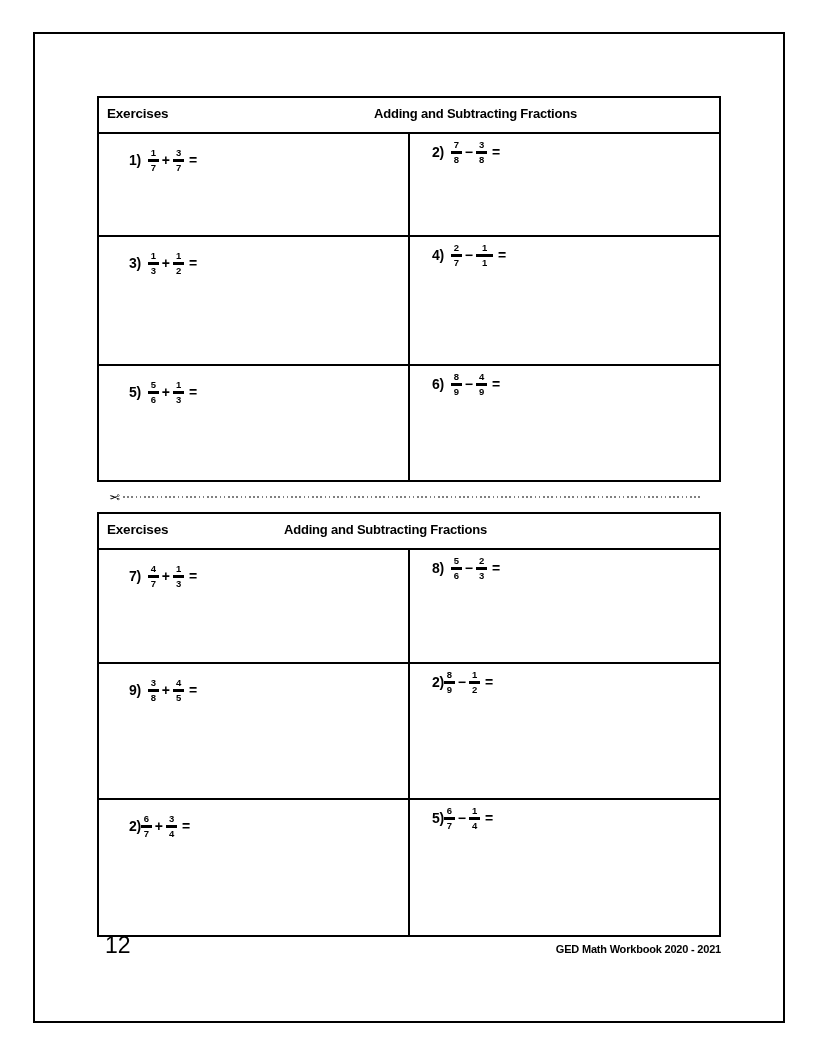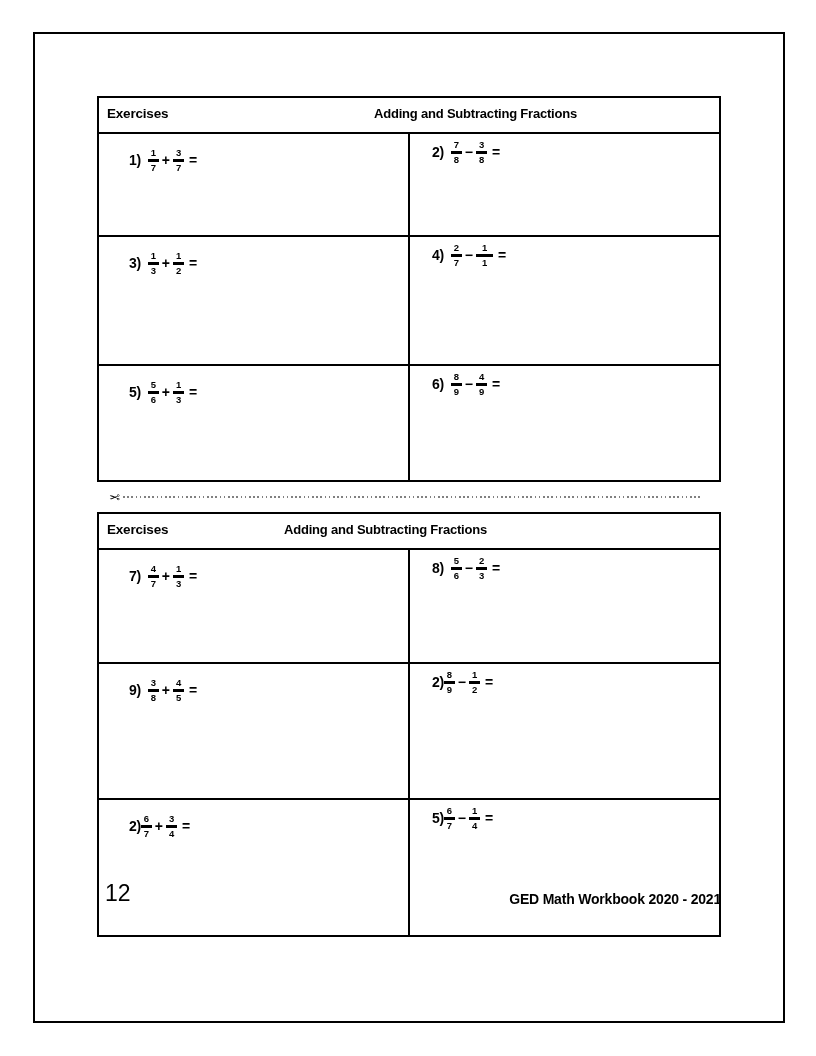--- a/index.html
+++ b/index.html
@@ -191,38 +191,38 @@
       to right,
       #808080 0px, #808080 1.6px,
       rgba(0,0,0,0) 1.6px, rgba(0,0,0,0) 4.2px
     );
   }
 
   
   .footer {
     position: absolute;
     left: 62px;
-    top: 848px;
+    top: 900px;
     width: 624px;
     height: 40px;
   }
   .page-number {
     position: absolute;
     left: 8px;
     top: 0px;
     font-size: 23px;
     font-weight: 300;
     line-height: 1;
     letter-spacing: 0px;
   }
   .footer-title {
     position: absolute;
     right: 0px;
     top: 9px;
-    font-size: 14px;
+    font-size: 11px;
     font-weight: bold;
     letter-spacing: -0.2px;
     white-space: nowrap;
   }
 </style>
 </head>
 <body>
 
 <div class="page-shadow"></div>
 

